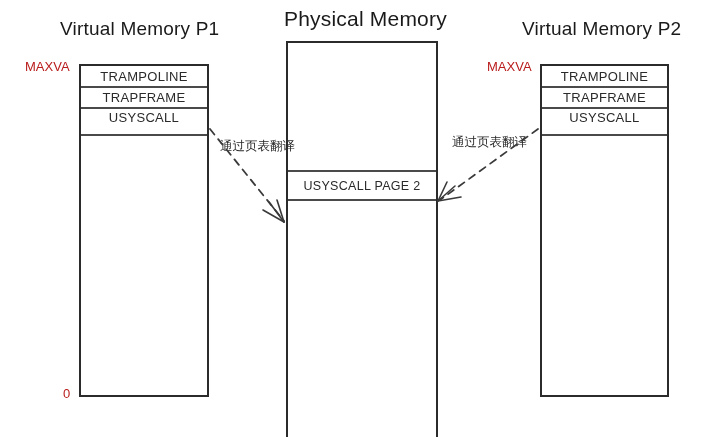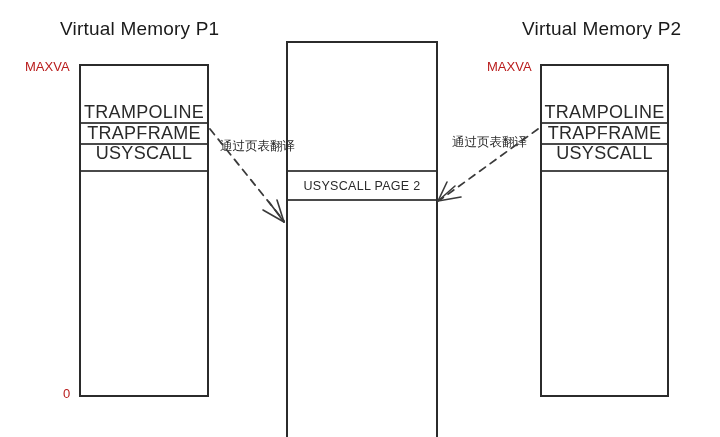--- a/index.html
+++ b/index.html
@@ -53,23 +53,22 @@
     right: 0;
     box-sizing: border-box;
     border-bottom: 2px solid #4a4a4a;
     display: flex;
     align-items: center;
     justify-content: center;
     color: #2a2a2a;
     white-space: nowrap;
   }
   .seg-vm {
-    font-size: 18px;
+    font-size: 13px;
     letter-spacing: 0.3px;
-    margin-top: 36px;
   }
   .seg-pm {
     font-size: 12.5px;
     letter-spacing: 0.3px;
   }
   .seg-vm.r1 { top: 0px;  height: 22px; }
   .seg-vm.r2 { top: 22px; height: 21px; }
   .seg-vm.r3 { top: 34px; height: 36px; }
 
   .seg-pm.p2 { top: 127px; height: 31px; border-top: 2px solid #4a4a4a; }
@@ -108,20 +107,21 @@
     pointer-events: none;
   }
 </style>
 </head>
 <body>
 
 <div id="canvas">
 
   <div class="title title-vm" id="title-p1">Virtual Memory P1</div>
 
+  <div class="title title-pm" id="title-pm">Physical Memory</div>
 
   <div class="title title-vm" id="title-p2">Virtual Memory P2</div>
 
   <div class="scale-label" id="maxva-p1">MAXVA</div>
 
   <div class="scale-label" id="zero-p1">0</div>
 
   <div class="scale-label" id="maxva-p2">MAXVA</div>
 
   <div class="mem-box" id="vm-box-p1">

